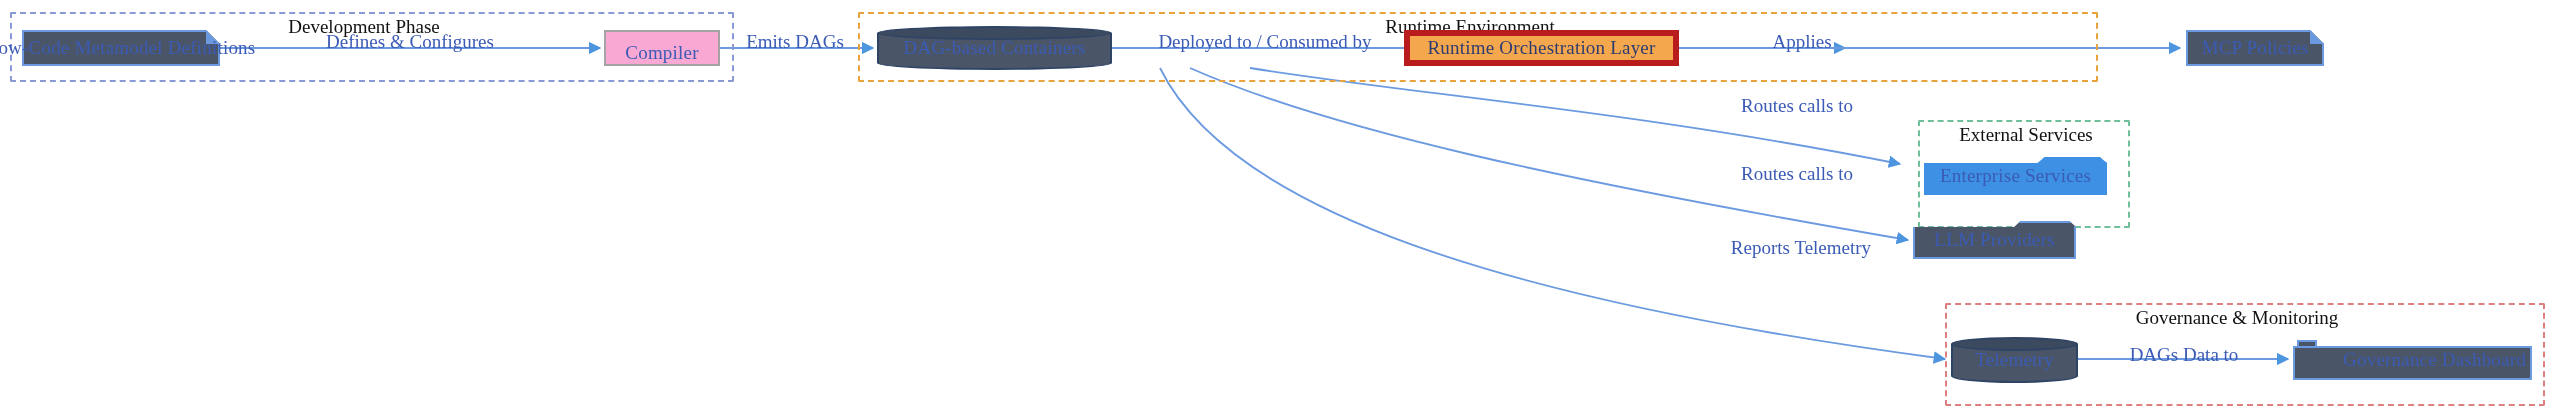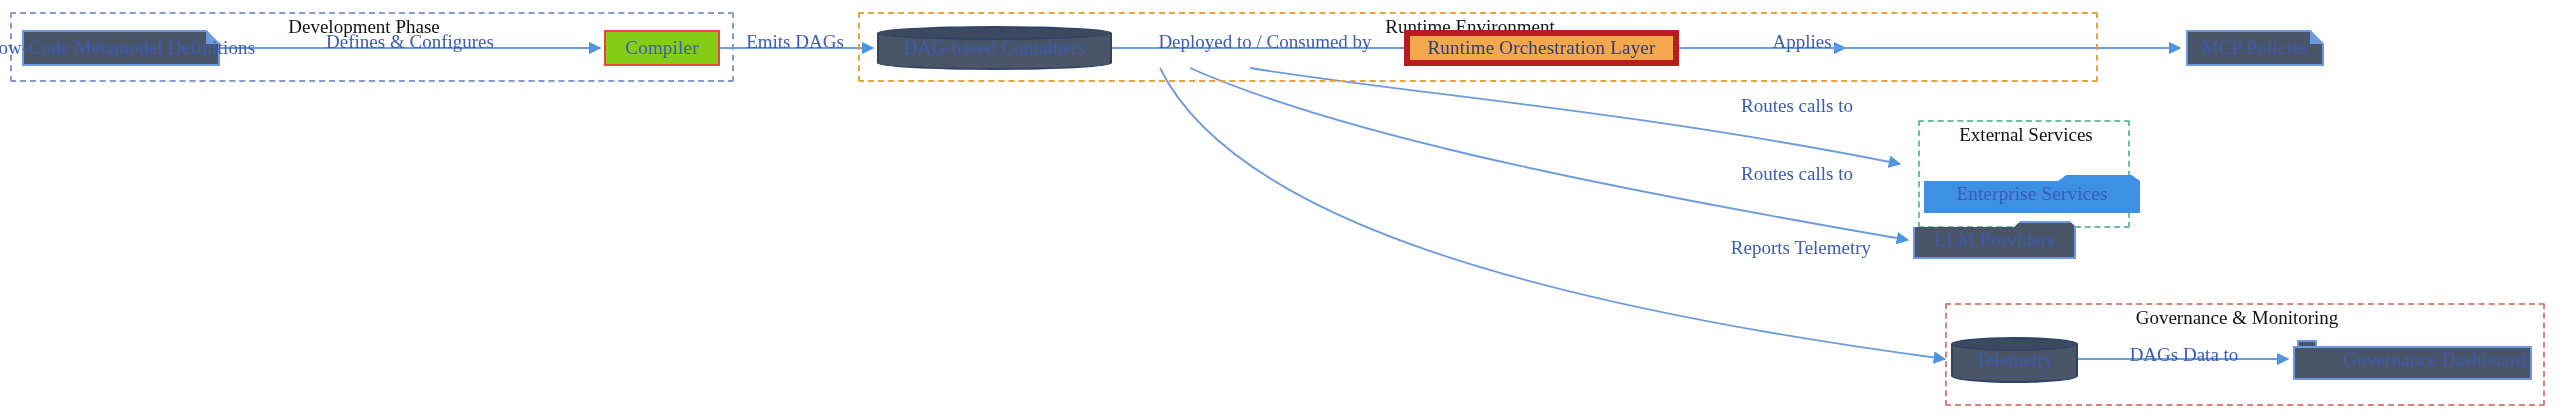--- a/index.html
+++ b/index.html
@@ -45,22 +45,23 @@
     display: flex;
     align-items: center;
     justify-content: center;
     font-size: 19px;
     color: #3b5bb5;
     font-family: "Liberation Serif", "DejaVu Serif", serif;
     white-space: nowrap;
     letter-spacing: .2px;
   }
   .node.dark {
-    background: #84cc16;
-    border: 2px solid #ef4444;
+    background: #f9a8d4;
+    border: 2px solid #a3a3a3;
+    align-items: flex-end;
   }
   .node.orange {
     background: #f5a74e;
     border: 6px solid #b91c1c;
     color: #2f3c6e;
   }
   .node .label {
     position: relative;
     z-index: 3;
     pointer-events: none;
@@ -223,21 +224,21 @@
   <div class="node orange" style="left:1404px; top:30px; width:275px; height:36px;">
     <span class="label">Runtime Orchestration Layer</span>
   </div>
 
   <div class="node shape-note" style="left:2186px; top:30px; width:138px; height:36px;">
     <div class="body"></div>
     <div class="fold"></div>
     <span class="label">MCP Policies</span>
   </div>
 
-  <div class="node shape-folder blue-f" style="left:1924px; top:157px; width:216px; height:38px;margin-top:18px;">
+  <div class="node shape-folder blue-f" style="left:1924px; top:157px; width:183px; height:38px;">
     <div class="fbody"></div>
     <span class="label">Enterprise Services</span>
   </div>
 
   <div class="node shape-folder dark-f" style="left:1913px; top:221px; width:163px; height:38px;">
     <div class="fbody"></div>
     <span class="label">LLM Providers</span>
   </div>
 
   <div class="node shape-cyl" style="left:1951px; top:337px; width:127px; height:46px;">

